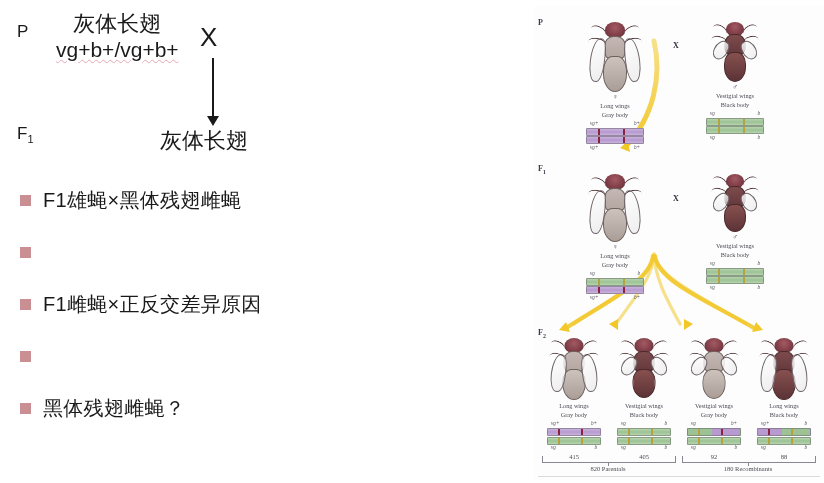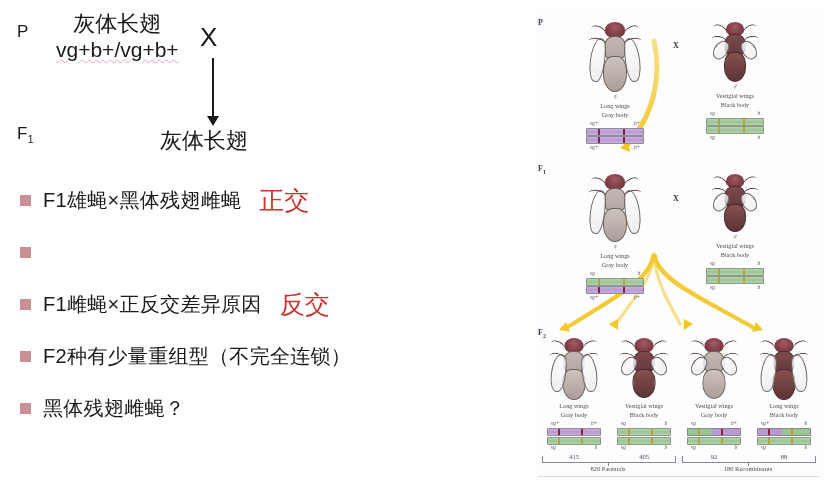--- a/index.html
+++ b/index.html
@@ -213,34 +213,31 @@
 
       <div class="gen-label" id="f1-label"><span>F</span><span class="sub">1</span></div>
 
       <div id="f1-pheno">灰体长翅</div>
     </div>
 
     <div class="bullets">
       <div class="bullet-row">
         <div class="bullet-mark"></div>
         <div class="bullet-text">F1雄蝇×黑体残翅雌蝇</div>
-        <div class="bullet-tag">正交</div>
       </div>
       <div class="bullet-row">
         <div class="bullet-mark"></div>
         <div class="bullet-tag"></div>
       </div>
       <div class="bullet-row">
         <div class="bullet-mark"></div>
         <div class="bullet-text">F1雌蝇×正反交差异原因</div>
-        <div class="bullet-tag">反交</div>
       </div>
       <div class="bullet-row">
         <div class="bullet-mark"></div>
-        <div class="bullet-text">F2种有少量重组型（不完全连锁）</div>
         <div class="bullet-tag"></div>
       </div>
       <div class="bullet-row">
         <div class="bullet-mark"></div>
         <div class="bullet-text">黑体残翅雌蝇？</div>
         <div class="bullet-tag"></div>
       </div>
     </div>
   </div>
 

